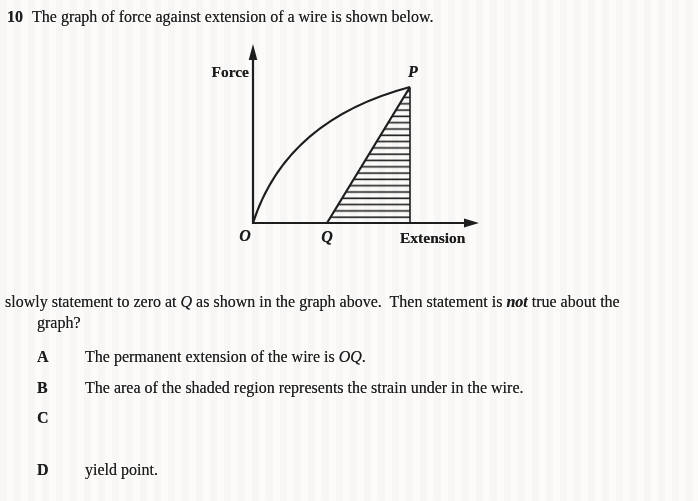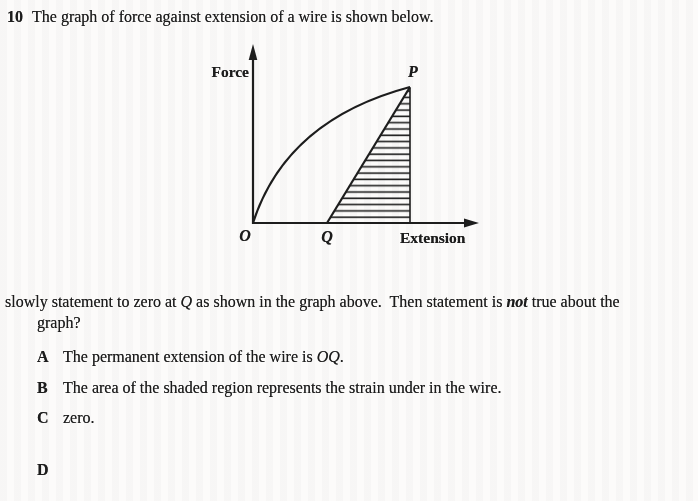--- a/index.html
+++ b/index.html
@@ -32,21 +32,21 @@
   .il3{top:313px;left:5px;margin-left:32px;}
   .it{font-style:italic;}
   .bd{font-weight:700;font-style:italic;}
   
   .opt{position:absolute;left:37px;display:flex;font-size:16px;line-height:21px;}
   .optA{top:346px;}
   .optB{top:377px;}
   .optC{top:407px;}
   .optD{top:459px;}
   .oletter{width:26px;font-weight:700;flex:0 0 26px;}
-  .otext{white-space:pre;}
+  .otext{white-space:pre;margin-left:22px;}
 </style>
 </head>
 <body>
 
 <div class="page">
 
   <div class="line qline"><span class="qnum">10</span><span>The graph of force against extension of a wire is shown below.</span></div>
 
   <svg class="graph" viewBox="190 36 300 214" xmlns="http://www.w3.org/2000/svg">
     <defs>
@@ -77,21 +77,21 @@
       <div class="otext"><span>The permanent extension of the wire is </span><span class="it">OQ</span><span>.</span></div>
     </div>
 
   <div class="opt optB">
       <div class="oletter">B</div>
       <div class="otext"><span>The area of the shaded region represents the strain under in the wire.</span></div>
     </div>
 
   <div class="opt optC">
       <div class="oletter">C</div>
-      <div class="otext"><div><span>zero.</span></div></div>
+      <div class="otext"></div>
     </div>
 
   <div class="opt optD">
       <div class="oletter">D</div>
-      <div class="otext"></div>
+      <div class="otext"><div><span>yield point.</span></div></div>
     </div>
 
 </div>
 
 </body></html>

